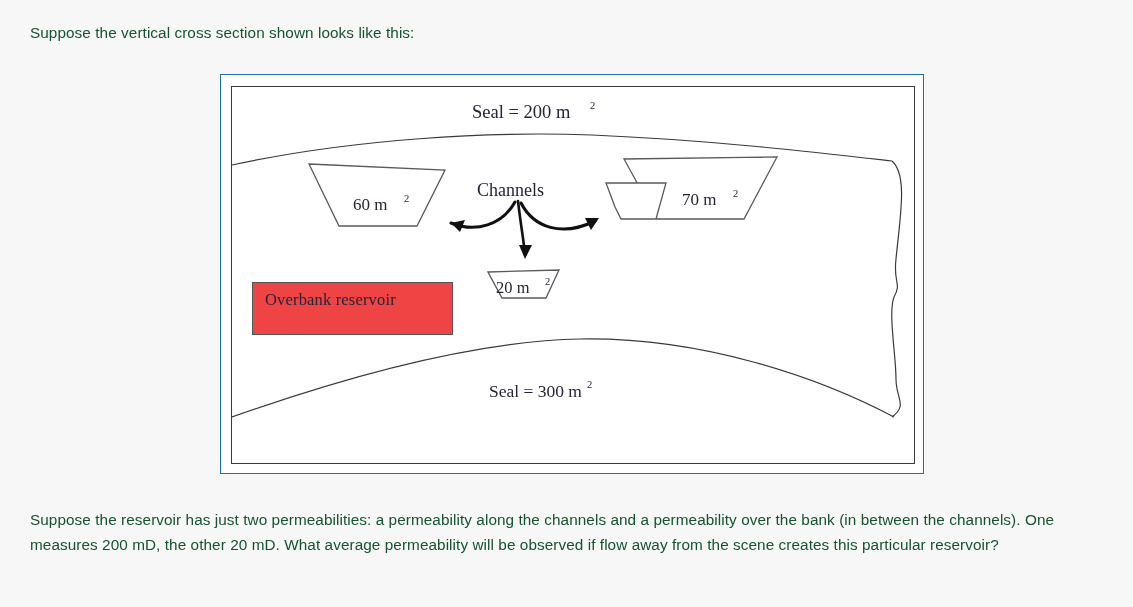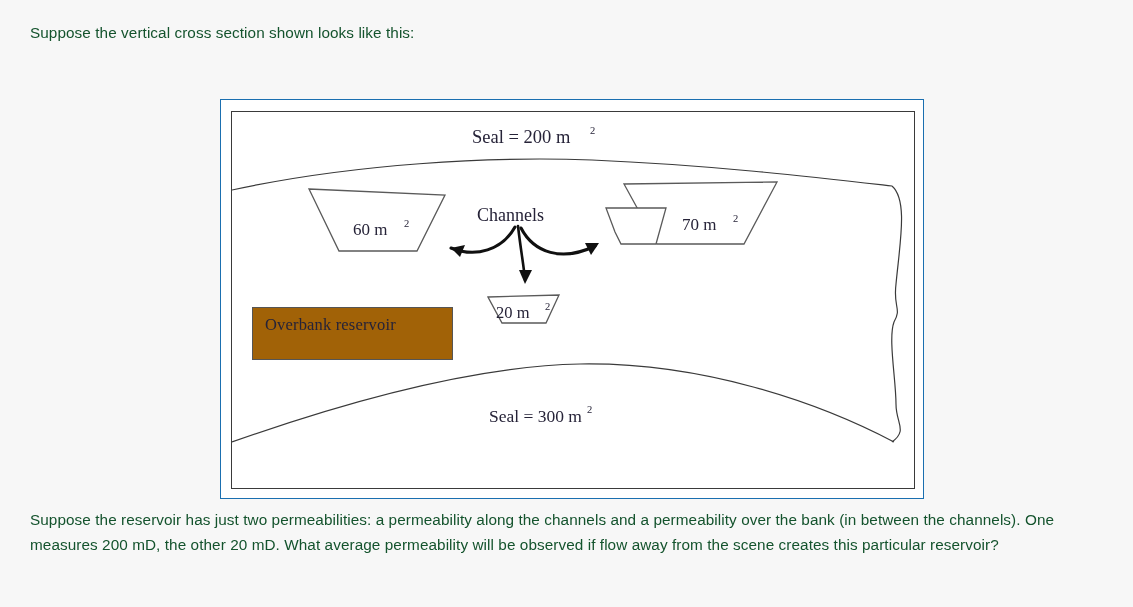--- a/index.html
+++ b/index.html
@@ -35,21 +35,20 @@
   
   #figure-frame {
     position: absolute;
     left: 220px;
     top: 74px;
     width: 704px;
     height: 400px;
     border: 1px solid #1a6fb0;
     background: #ffffff;
     box-sizing: border-box;
-    margin-top: 25px;
   }
   #figure-inner {
     position: absolute;
     left: 10px;
     top: 11px;
     width: 684px;
     height: 378px;
     border: 1.6px solid #3a3a3a;
     box-sizing: border-box;
     background: #ffffff;
@@ -70,21 +69,21 @@
   }
   
   #overbank-box {
     position: absolute;
     left: 20px;
     top: 195px;
     width: 201px;
     height: 53px;
     border: 1.4px solid #555555;
     box-sizing: border-box;
-    background: #a16207;
+    background: #ef4444;
     font-family: "Liberation Serif", "DejaVu Serif", serif;
     color: #262338;
     font-size: 16.5px;
     padding: 5px 14px 0 12px;
     line-height: 1.42;
   }
   #overbank-box .ob-line1 { letter-spacing: 0.01em; }
   #overbank-box .ob-line2 { }
   #overbank-box sup { font-size: 0.64em; vertical-align: super; }
 </style>

